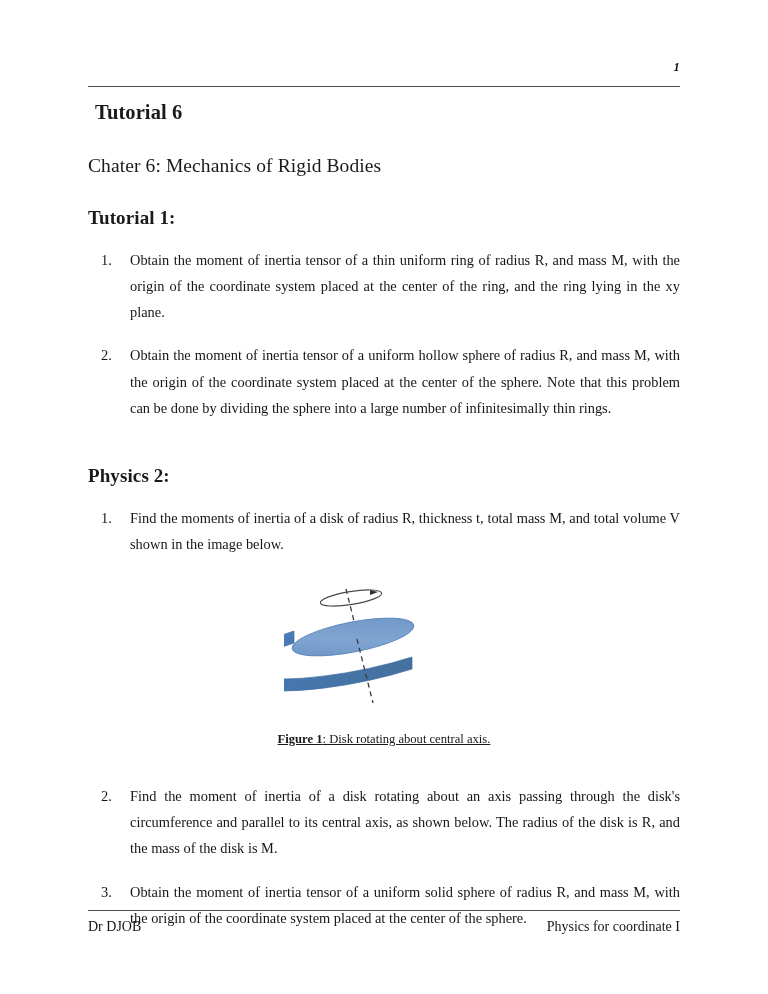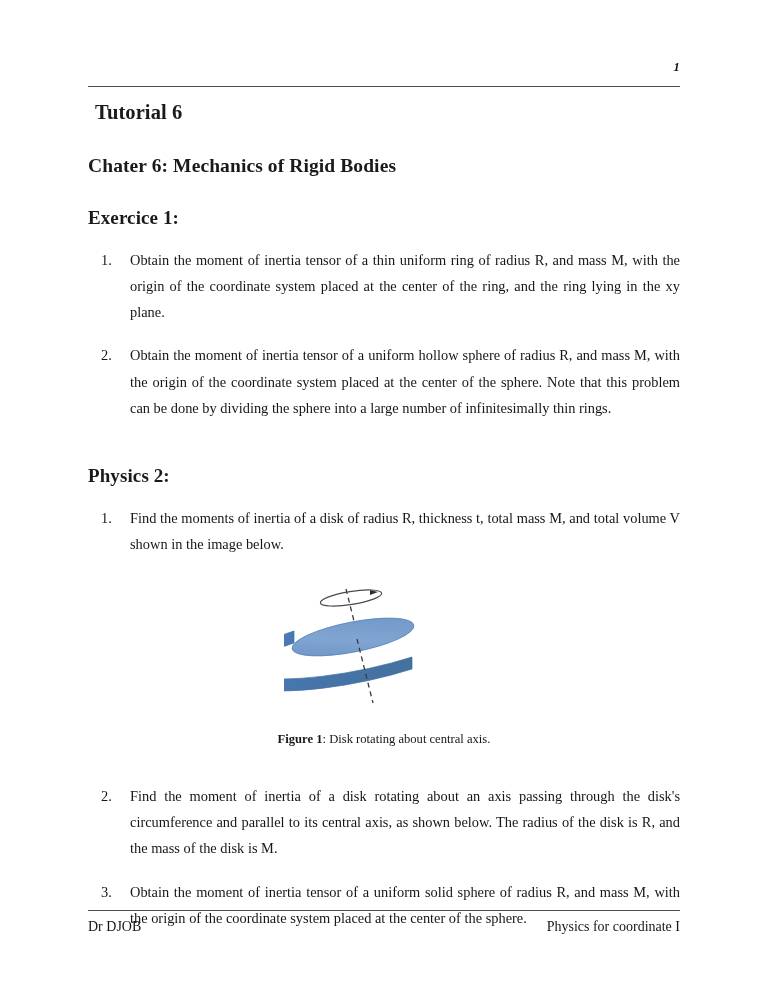--- a/index.html
+++ b/index.html
@@ -62,21 +62,21 @@
     font-size: 20.5px;
     font-weight: 700;
     margin: 0 0 8px 7px;
     padding: 0;
     line-height: 1.2;
     letter-spacing: 0.1px;
   }
 
   h2.chapter-title {
     font-size: 19.5px;
-    font-weight: 700;
+    font-weight: 400;
     margin: 29px 0 0 0;
     padding: 0;
     line-height: 1.2;
     letter-spacing: 0.1px;
   }
 
   h3.section-title {
     font-size: 19px;
     font-weight: 700;
     margin: 30px 0 0 0;
@@ -114,20 +114,21 @@
     text-align: left;
     font-size: 14.4px;
     line-height: 1.82;
   }
 
   
   .figure-block {
     margin-top: 24px;
     width: 592px;
     text-align: center;
+    text-decoration: underline;
   }
   .figure-canvas {
     position: relative;
     width: 592px;
     height: 128px;
     margin: 0 auto;
   }
   .figure-canvas svg {
     display: block;
     margin: 0 auto;
@@ -178,21 +179,21 @@
     <div class="header-pageno">1</div>
     <div class="header-rule"></div>
   </div>
 
   <div class="content">
 
     <h1 class="doc-title">Tutorial 6</h1>
 
     <h2 class="chapter-title">Chater 6: Mechanics of Rigid Bodies</h2>
 
-    <h3 class="section-title">Exercice 1:</h3>
+    <h3 class="section-title">Tutorial 1:</h3>
 
     <ol class="prob-list">
       <li>
         <span class="marker">1.</span>
         <span>Obtain the moment of inertia tensor of a thin uniform ring of radius R, and mass M, with the origin of the coordinate system placed at the center of the ring, and the ring lying in the xy plane.</span>
       </li>
       <li>
         <span class="marker">2.</span>
         <span>Obtain the moment of inertia tensor of a uniform hollow sphere of radius R, and mass M, with the origin of the coordinate system placed at the center of the sphere. Note that this problem can be done by dividing the sphere into a large number of infinitesimally thin rings.</span>
       </li>

